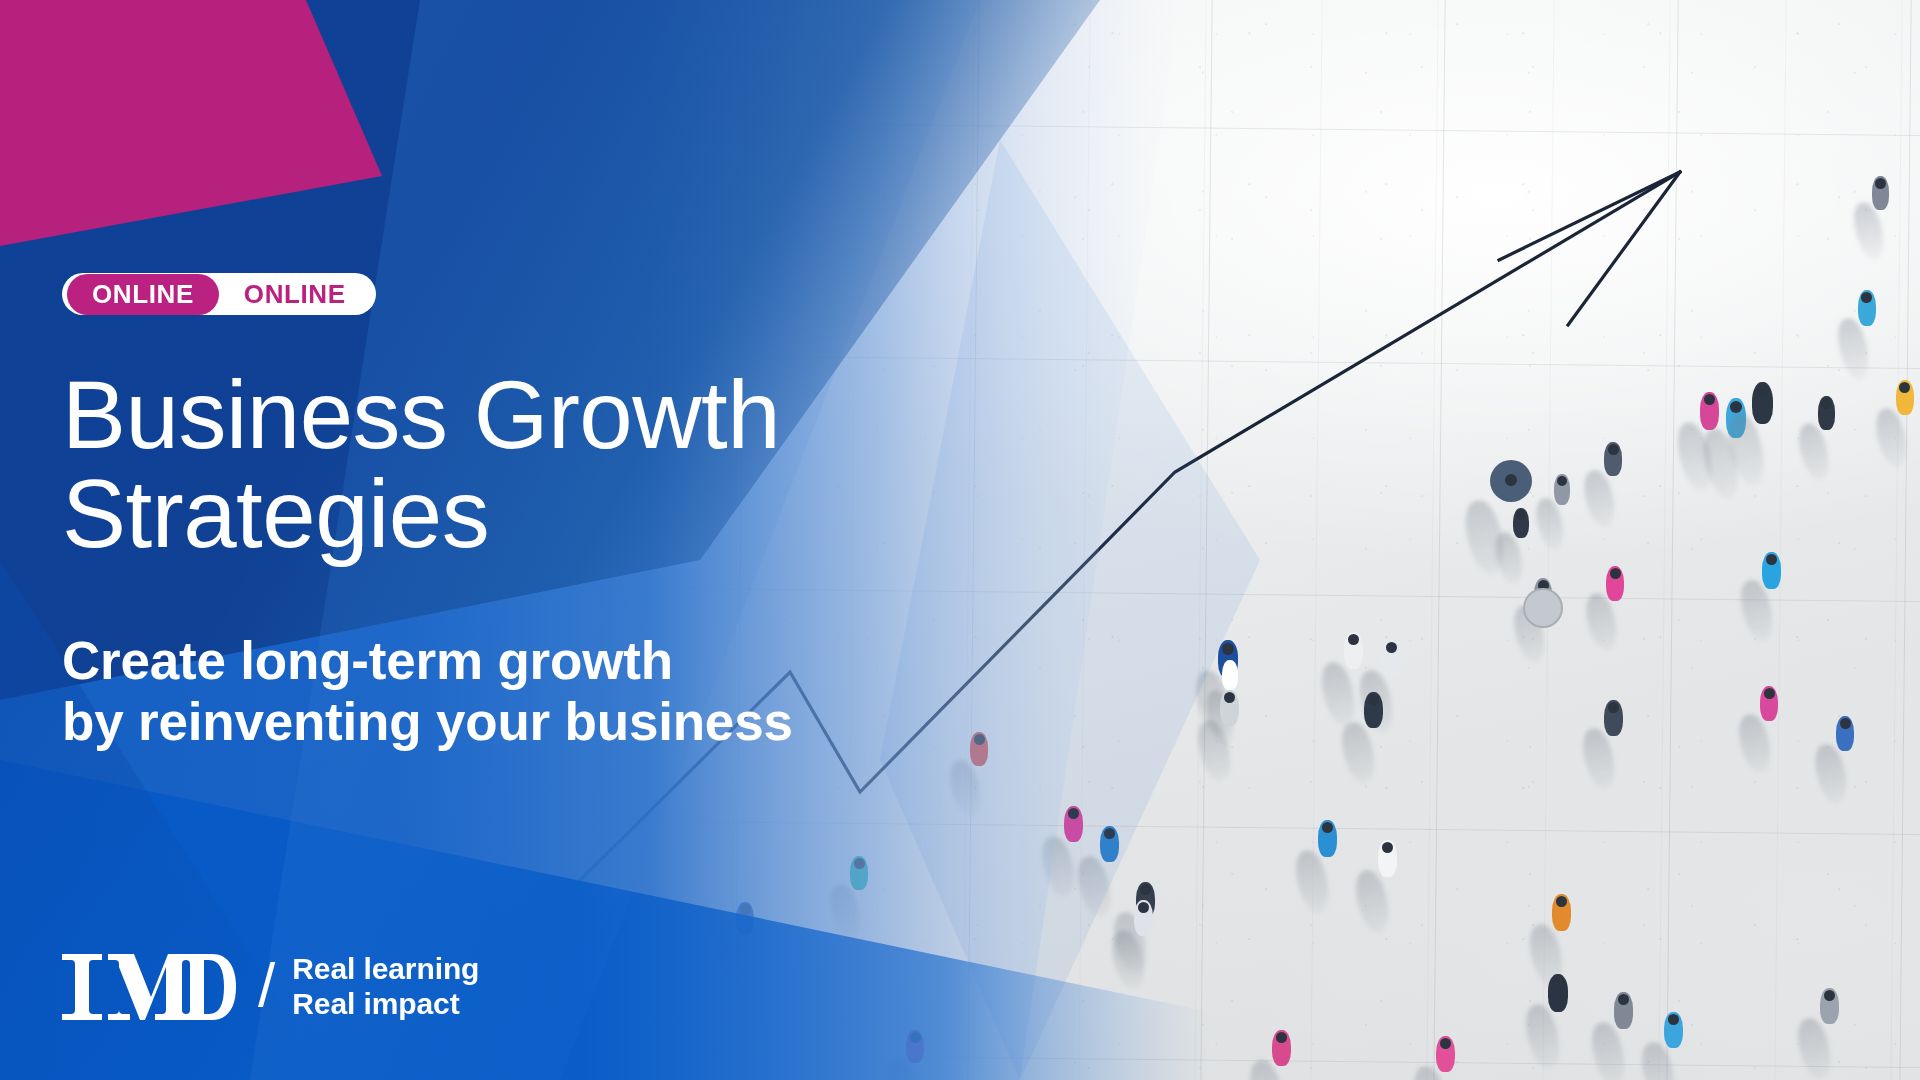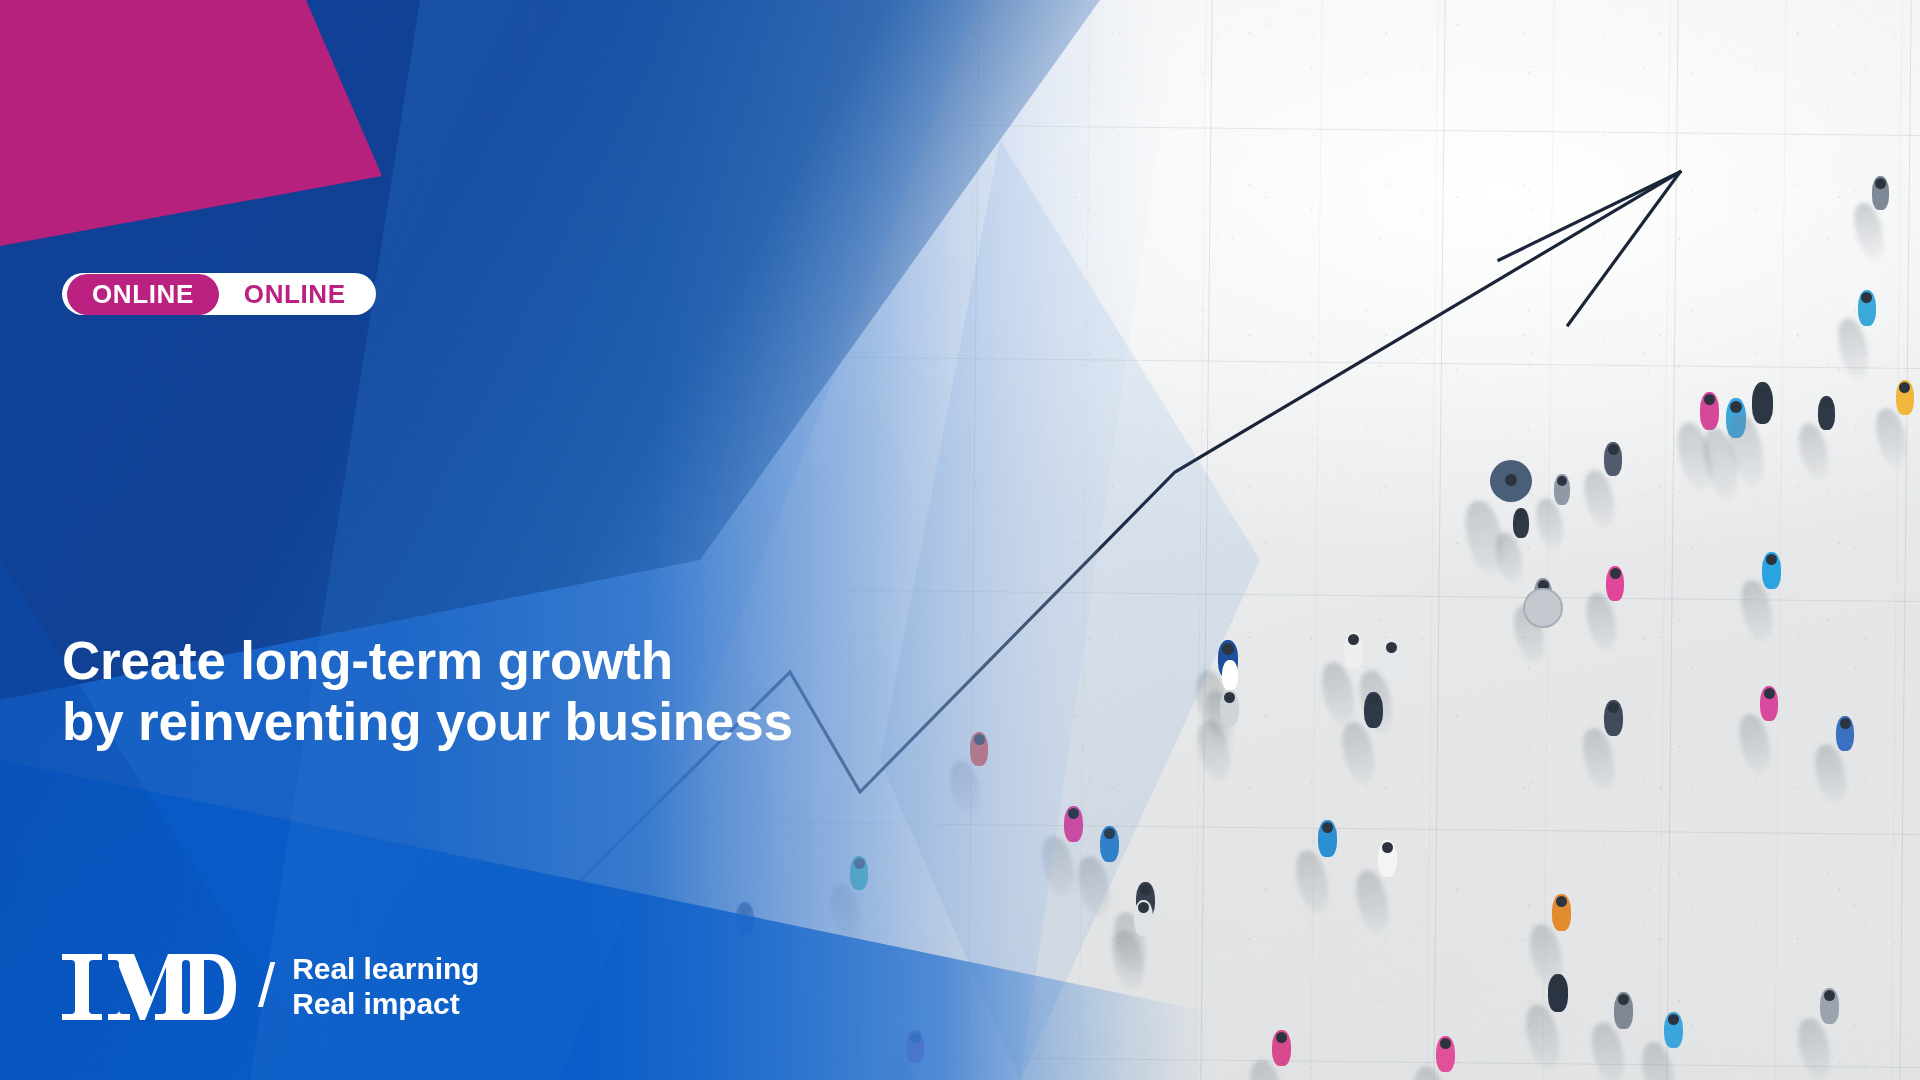--- a/index.html
+++ b/index.html
@@ -439,20 +439,22 @@
     <polygon points="0,0 306,0 382,176 0,246" fill="#b5217c"></polygon>
   </svg>
 
   <div class="content">
 
     <div class="badge">
       <span class="badge-pill">ONLINE</span>
       <span class="badge-text">ONLINE</span>
     </div>
 
+    <h1 class="headline">Business Growth
+Strategies</h1>
 
     <p class="subhead">Create long-term growth
 by reinventing your business</p>
 
     <div class="logo-lockup">
       <svg class="logo-imd" width="178" height="78" viewBox="0 0 178 78" aria-hidden="true">
         <g fill="#ffffff">
 
           <path d="M4 6 h40 v6 h-9 a4 4 0 0 0 -4 4 v46 a4 4 0 0 0 4 4 h9 v6 H4 v-6 h9 a4 4 0 0 0 4 -4 V16 a4 4 0 0 0 -4 -4 H4 z"></path>
 

